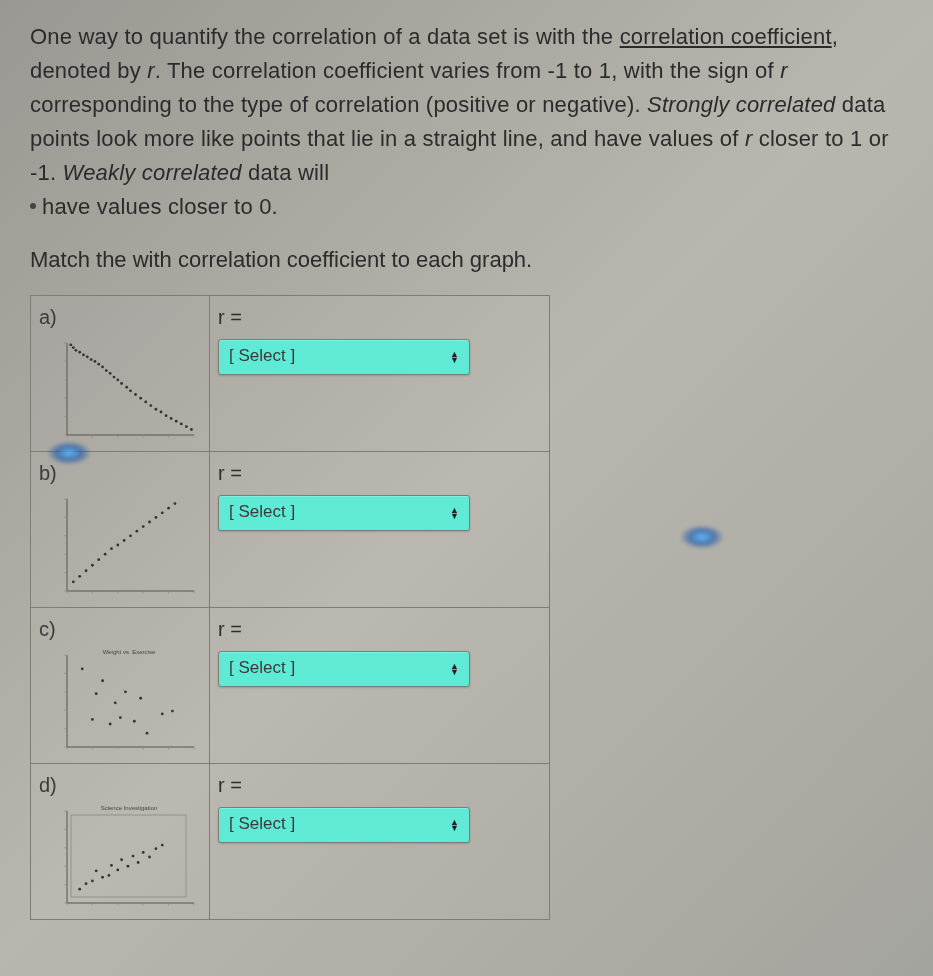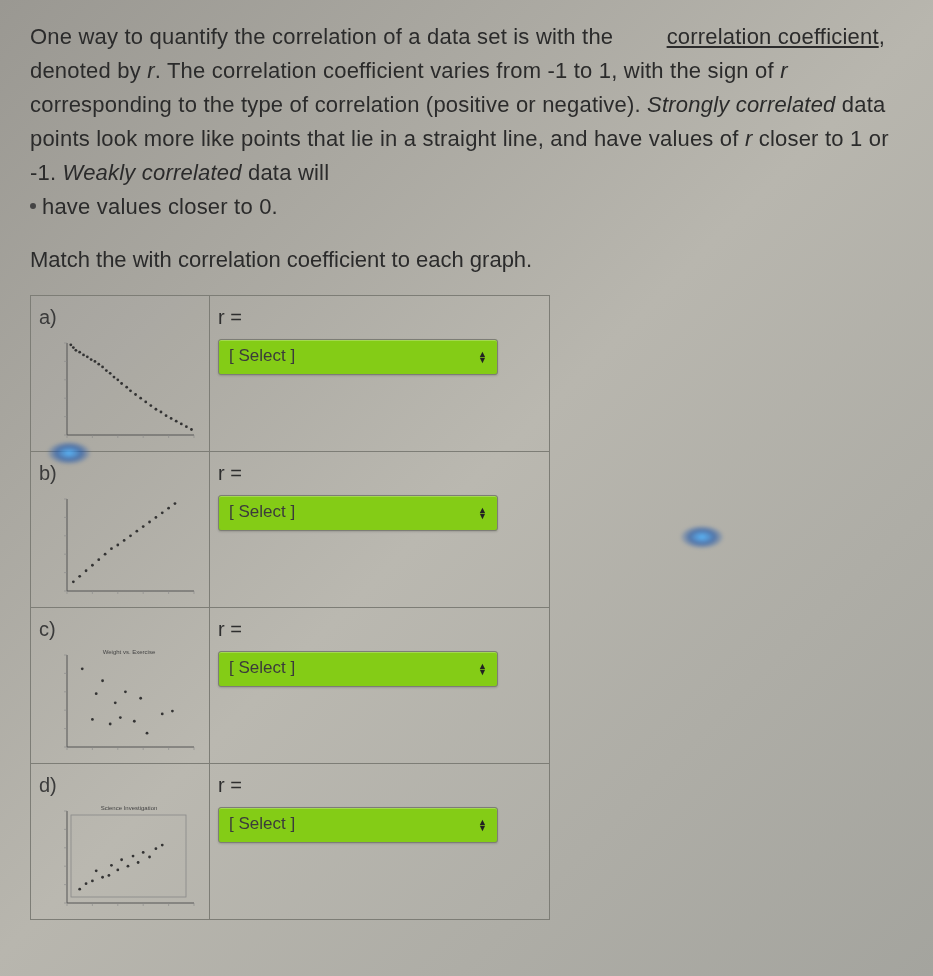--- a/index.html
+++ b/index.html
@@ -8,21 +8,21 @@
     padding: 20px 30px;
     width: 933px;
     min-height: 976px;
     background: linear-gradient(135deg, #9a9892 0%, #b8b6ae 50%, #a4a49e 100%);
     font-family: Arial, Helvetica, sans-serif;
     color: #2b2b2b;
     font-size: 22px;
     line-height: 1.55;
   }
   .intro { margin-bottom: 18px; letter-spacing: .2px; }
-  .underline { text-decoration: underline; margin-left: 47px; }
+  .underline { text-decoration: underline; }
   .italic { font-style: italic; }
   .bullet {
     display:inline-block; width:6px; height:6px; background:#444;
     border-radius:50%; vertical-align:middle; margin-right:6px;
     transform:translateY(-3px);
   }
   .prompt { margin: 6px 0 18px 0; }
   table.match {
     border-collapse: collapse;
     background: rgba(255,255,255,0.03);
@@ -43,22 +43,22 @@
     position:relative;
     margin-left:10px; margin-top:2px;
   }
   .plot svg { width:100%; height:100%; display:block; }
   .axis { stroke:#555; stroke-width:1; }
   .tick { stroke:#888; stroke-width:.6; }
   .pt { fill:#333; }
   .rlabel { font-size:20px; color:#2e2e2e; margin-bottom:6px; }
   .select {
     display:flex; align-items:center; justify-content:space-between;
-    width:280px; height:36px;
-    background:#84cc16;
+    width:252px; height:36px;
+    background:#5eead4;
     border:1px solid #7d7d76;
     border-radius:3px;
     padding:0 10px;
     font-size:17px; color:#3b3b3b;
     cursor:pointer;
     box-shadow: inset 0 1px 0 rgba(255,255,255,.25), 0 1px 2px rgba(0,0,0,.15);
   }
   .updown {
     display:flex; flex-direction:column; line-height:6px; font-size:9px; color:#222;
   }

